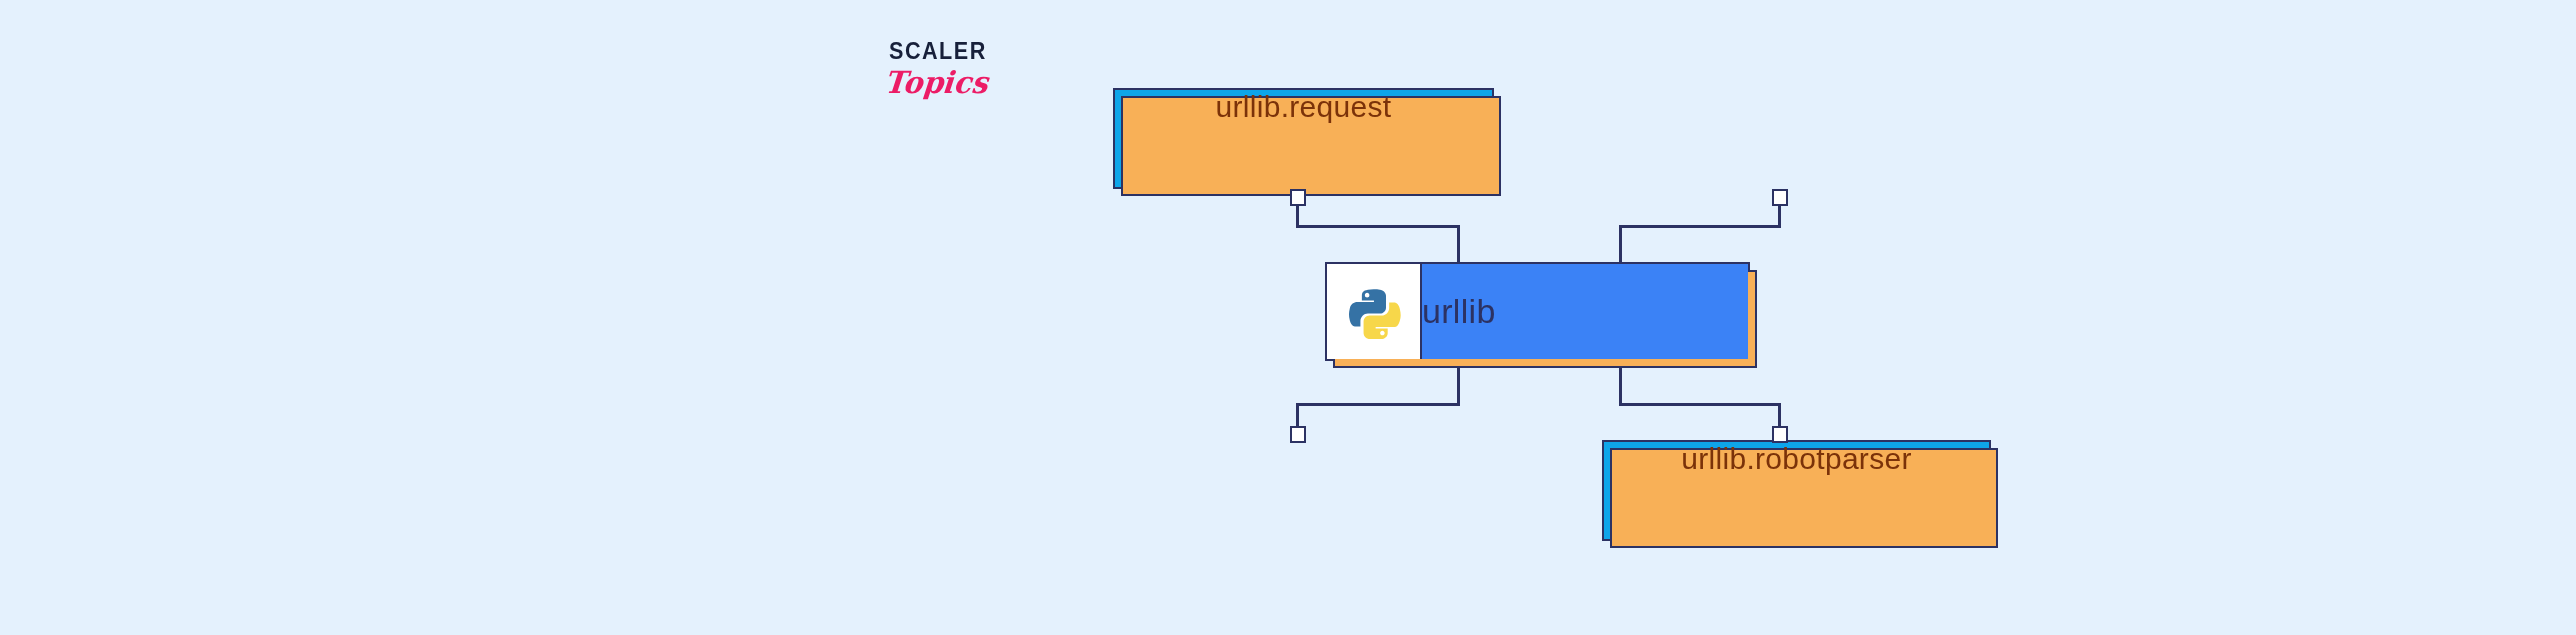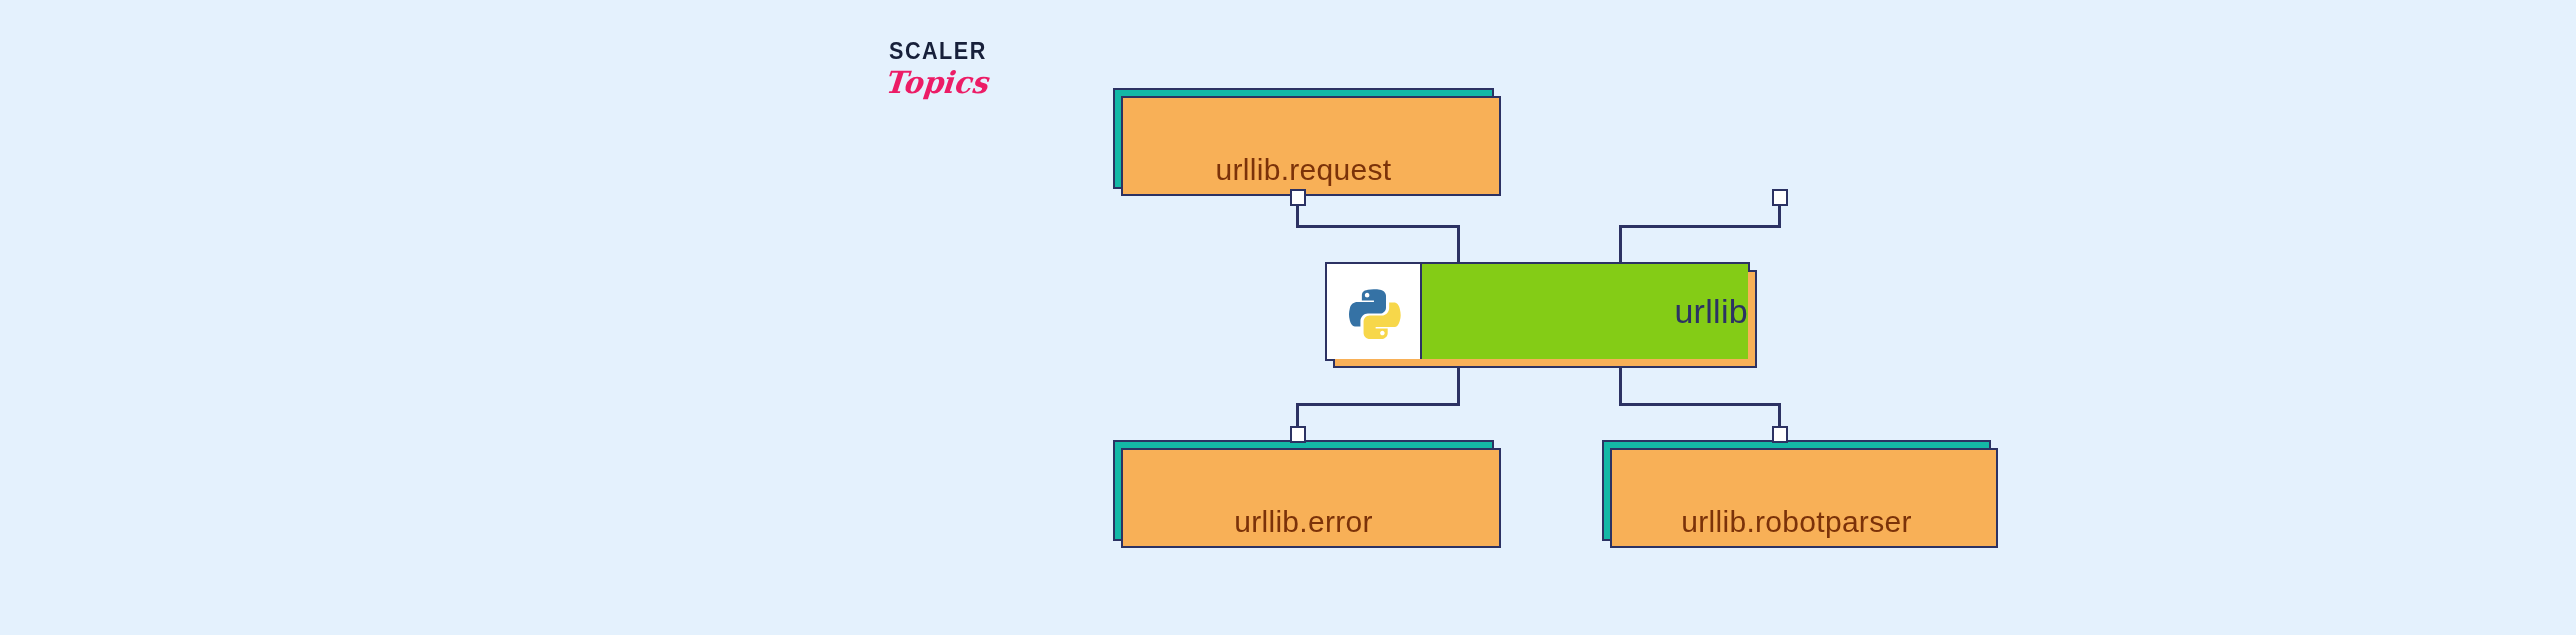--- a/index.html
+++ b/index.html
@@ -49,23 +49,23 @@
     line-height: 1;
     transform: skewX(-8deg) scaleY(1.05);
     transform-origin: left top;
   }
 
   
   .node {
     position: absolute;
     box-sizing: border-box;
     border: 2.6px solid #2c3263;
-    background: #14b8a6;
-    display: flex;
-    align-items: flex-end;
+    background: #0ea5e9;
+    display: flex;
+    align-items: flex-start;
     justify-content: center;
     z-index: 5;
   }
   
   .node::after {
     content: "";
     position: absolute;
     left: 6.2px;
     top: 6.2px;
     right: -8.8px;
@@ -115,25 +115,24 @@
     background: #ffffff;
     border-right: 2.6px solid #2c3263;
     display: flex;
     align-items: center;
     justify-content: center;
   }
   #root-label-cell {
     position: relative;
     z-index: 2;
     flex: 1 1 auto;
-    background: #84cc16;
+    background: #3b82f6;
     display: flex;
     align-items: center;
-    justify-content: flex-end;
-    padding-left: 13px;
+    justify-content: flex-start;
   }
   #root-label-cell .root-label {
     color: #2c3263;
     font-family: "Liberation Sans", sans-serif;
     font-size: 34px;
     letter-spacing: 0.3px;
     white-space: nowrap;
   }
 
   
@@ -194,22 +193,19 @@
         <path fill="#3572a5" d="M54.3 8.5c-4.2 0-8.2.36-11.7 1-10.4 1.84-12.3 5.68-12.3 12.77v9.36h24.6v3.12H21.1c-7.14 0-13.4 4.3-15.3 12.47-2.26 9.37-2.36 15.22 0 25 1.75 7.28 5.92 12.47 13.06 12.47h8.46V73.47c0-8.1 7.02-15.27 15.3-15.27h24.56c6.83 0 12.3-5.63 12.3-12.5V22.27c0-6.67-5.63-11.68-12.3-12.79-4.22-.7-8.6-1.02-12.88-.98zM41 16.03c2.54 0 4.62 2.11 4.62 4.72 0 2.6-2.08 4.69-4.62 4.69-2.55 0-4.62-2.09-4.62-4.69 0-2.61 2.07-4.72 4.62-4.72z"></path>
 
         <path fill="#f7d74a" d="M85.9 34.75v11.9c0 8.45-7.17 15.56-15.3 15.56H46.04c-6.72 0-12.3 5.76-12.3 12.5v23.43c0 6.67 5.8 10.6 12.3 12.5 7.8 2.3 15.27 2.71 24.56 0 6.2-1.8 12.3-5.42 12.3-12.5v-9.37H58.34V85.7h36.86c7.14 0 9.8-4.98 12.3-12.47 2.57-7.7 2.46-15.11 0-25-1.77-7.12-5.15-12.47-12.3-12.47H85.9zM72.1 93.02c2.55 0 4.62 2.09 4.62 4.69 0 2.61-2.07 4.72-4.62 4.72-2.54 0-4.62-2.11-4.62-4.72 0-2.6 2.08-4.69 4.62-4.69z"></path>
       </svg>
     </div>
     <div id="root-label-cell">
       <span class="root-label">urllib</span>
     </div>
   </div>
 
-  <div class="node" style="left:1113px; top:440px; width:381px; height:101px;">
-    <span class="node-label">urllib.error</span>
-  </div>
 
   <div class="node" style="left:1602px; top:440px; width:389px; height:101px;">
     <span class="node-label">urllib.robotparser</span>
   </div>
 
 </div>
 
 
 </body></html>

